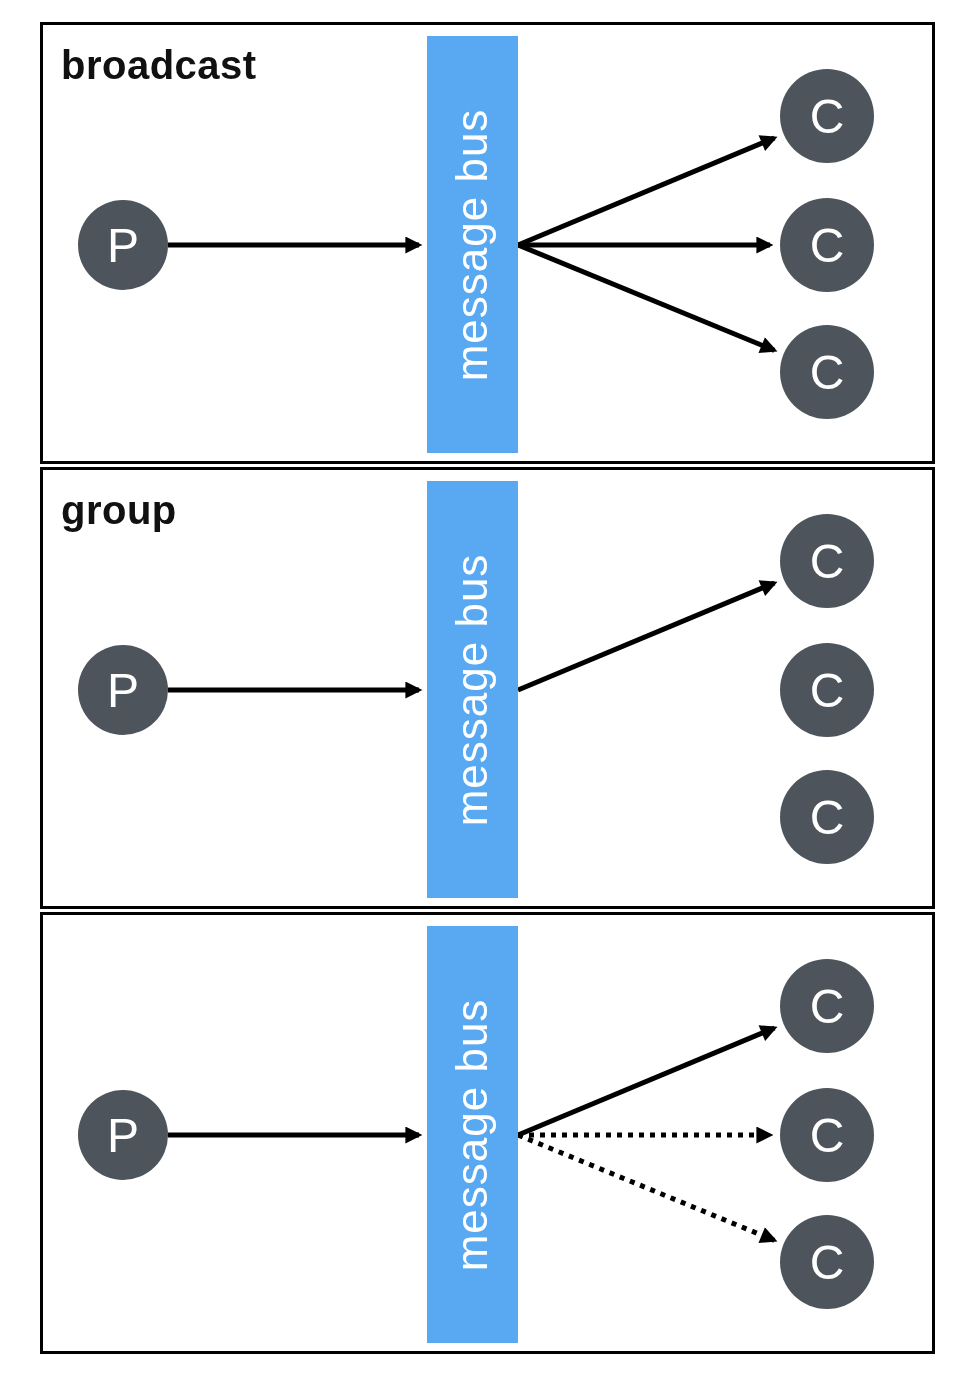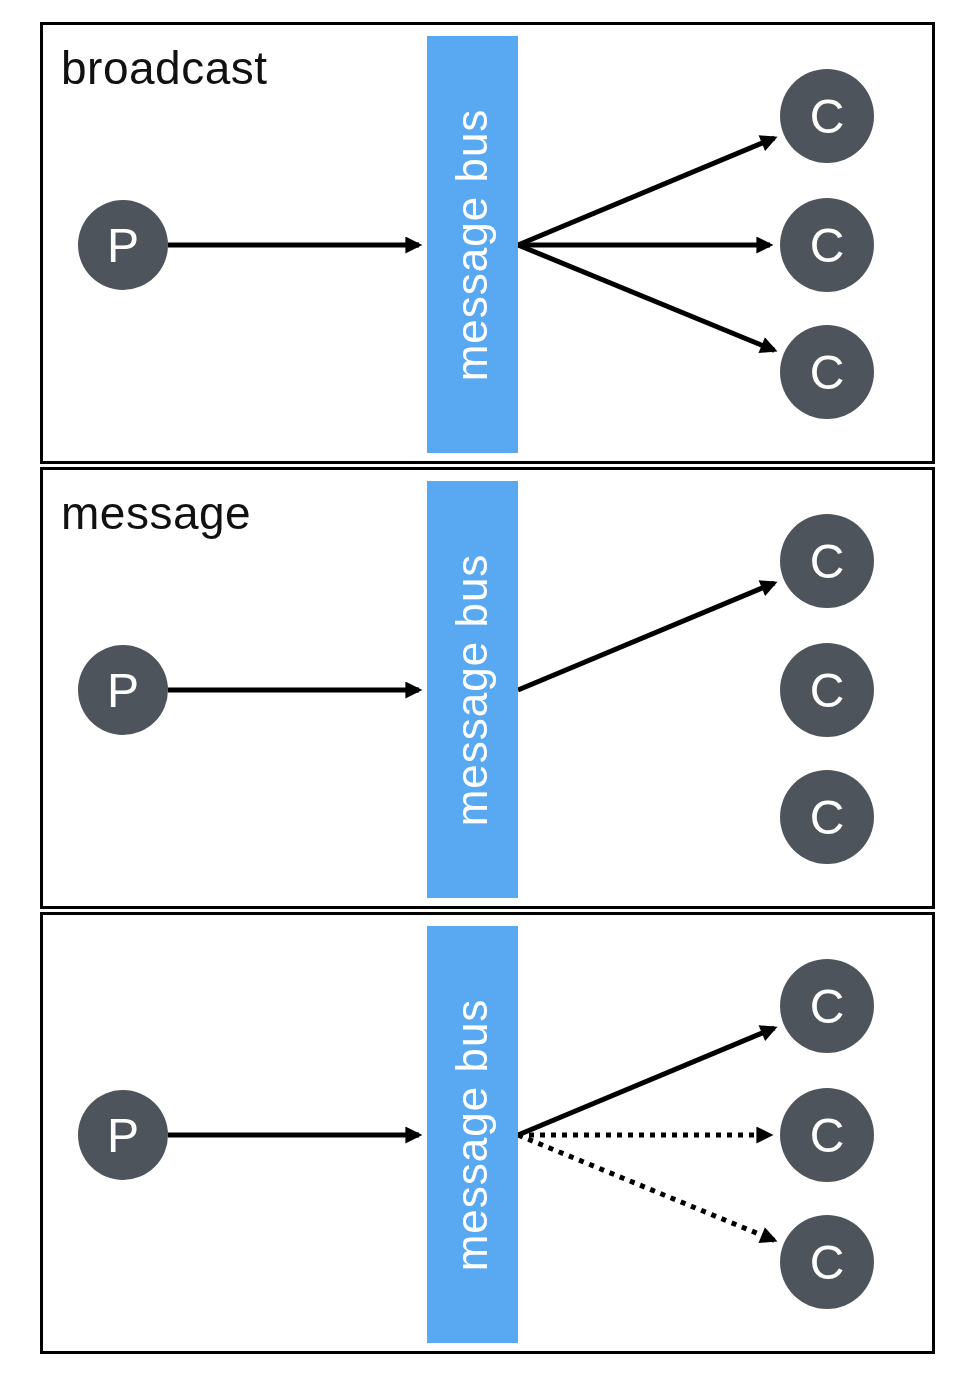--- a/index.html
+++ b/index.html
@@ -8,21 +8,21 @@
     font-family:"Liberation Sans","DejaVu Sans",sans-serif;
   }
   .page{position:absolute;left:0;top:0;width:978px;height:1388px;}
   .panel{
     position:absolute;left:40px;width:895px;height:442px;
     border:3px solid #000;background:#fff;box-sizing:border-box;
   }
   .panel-inner{position:absolute;left:0;top:0;right:0;bottom:0;}
   .panel-title{
     position:absolute;left:18px;top:18px;
-    font-size:46px;line-height:1.1;font-weight:400;color:#111;
+    font-size:40px;line-height:1.1;font-weight:700;color:#111;
     letter-spacing:0.5px;
   }
   .bus{
     position:absolute;left:384px;top:11px;width:91px;height:417px;
     display:flex;align-items:center;justify-content:center;
   }
   .bus-label{
     white-space:nowrap;transform:rotate(-90deg);
     color:#fff;font-size:44px;font-weight:400;letter-spacing:1px;
   }
@@ -79,21 +79,21 @@
     <div class="panel-inner">
       <svg class="arrows" viewBox="0 0 889 436">
           <defs>
             <marker id="ah1" viewBox="0 0 10 10" refX="8" refY="5" markerWidth="4.4" markerHeight="3.4" orient="auto-start-reverse" markerUnits="strokeWidth">
               <path d="M0,0 L10,5 L0,10 z" fill="#000000"></path>
             </marker>
           </defs>
           <line x1="125" y1="220" x2="376" y2="220" stroke="#000000" stroke-width="5" marker-end="url(#ah1)"></line>
           <line x1="475" y1="220" x2="731.3997368197928" y2="112.95933317231953" stroke="#000000" stroke-width="5" marker-end="url(#ah1)"></line>
         </svg>
-      <div class="panel-title" style="color: rgb(17, 17, 17);">message</div>
+      <div class="panel-title" style="color: rgb(17, 17, 17);">group</div>
       <div class="node producer" style="background: rgb(77, 84, 91); color: rgb(255, 255, 255);">
         <span>P</span>
       </div>
       <div class="bus" style="background: rgb(88, 169, 242);">
         <span class="bus-label" style="color: rgb(255, 255, 255);">message bus</span>
       </div>
       <div class="node consumer c0" style="background: rgb(77, 84, 91); color: rgb(255, 255, 255);">
         <span>C</span>
       </div>
       <div class="node consumer c1" style="background: rgb(77, 84, 91); color: rgb(255, 255, 255);">

